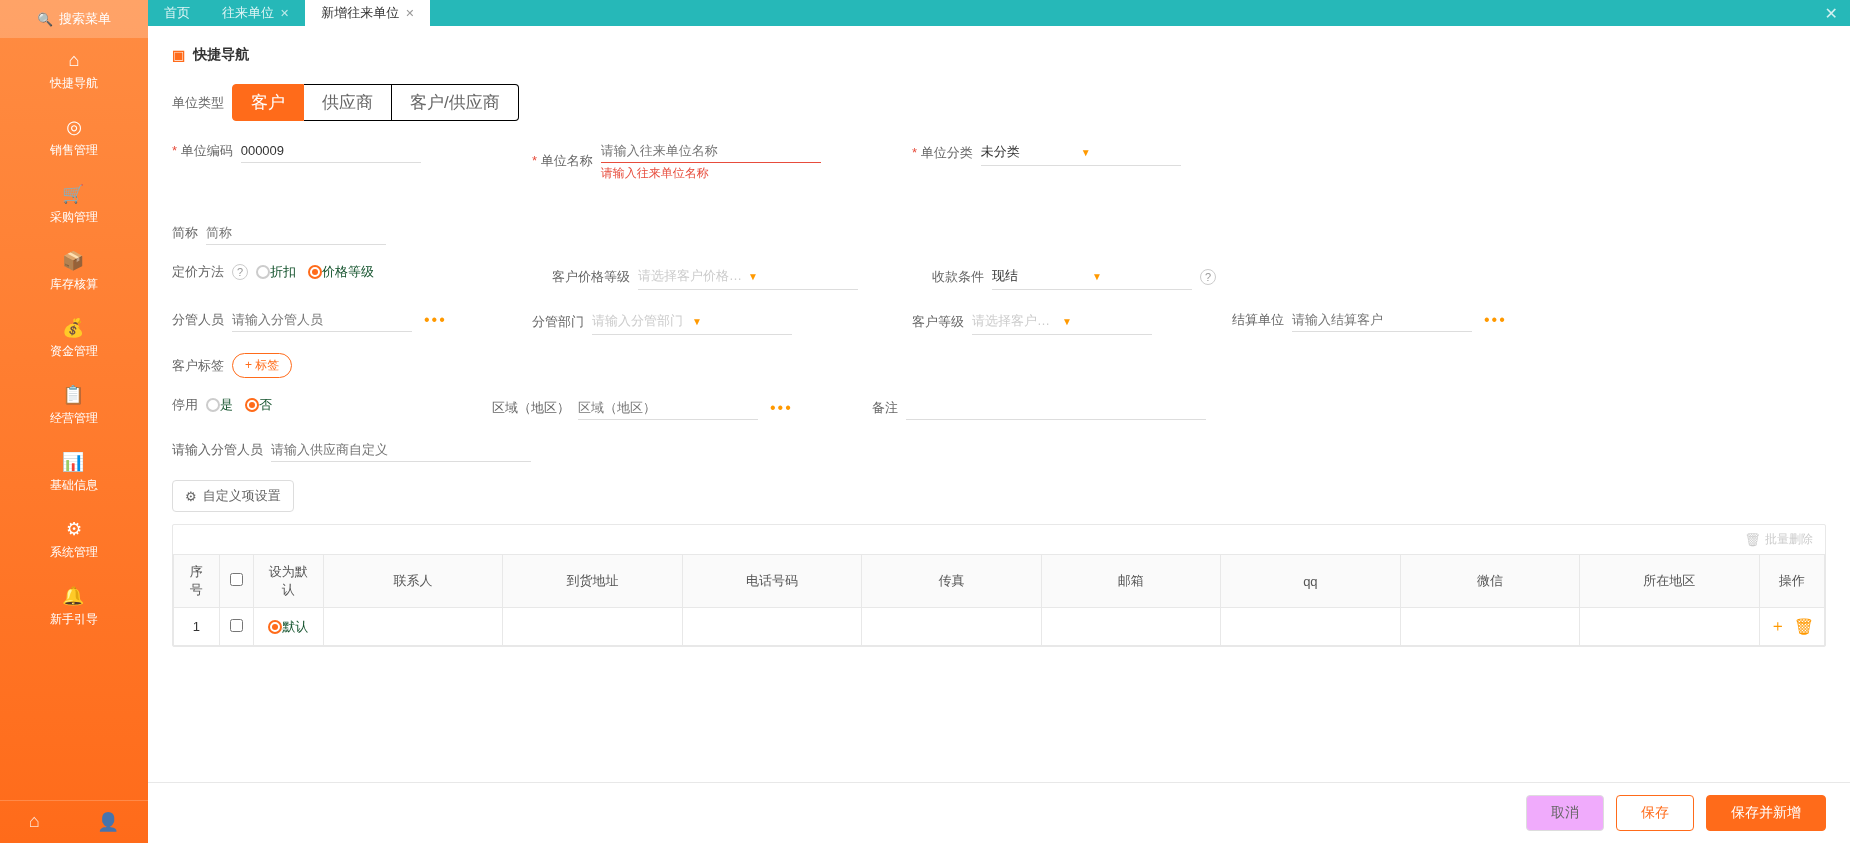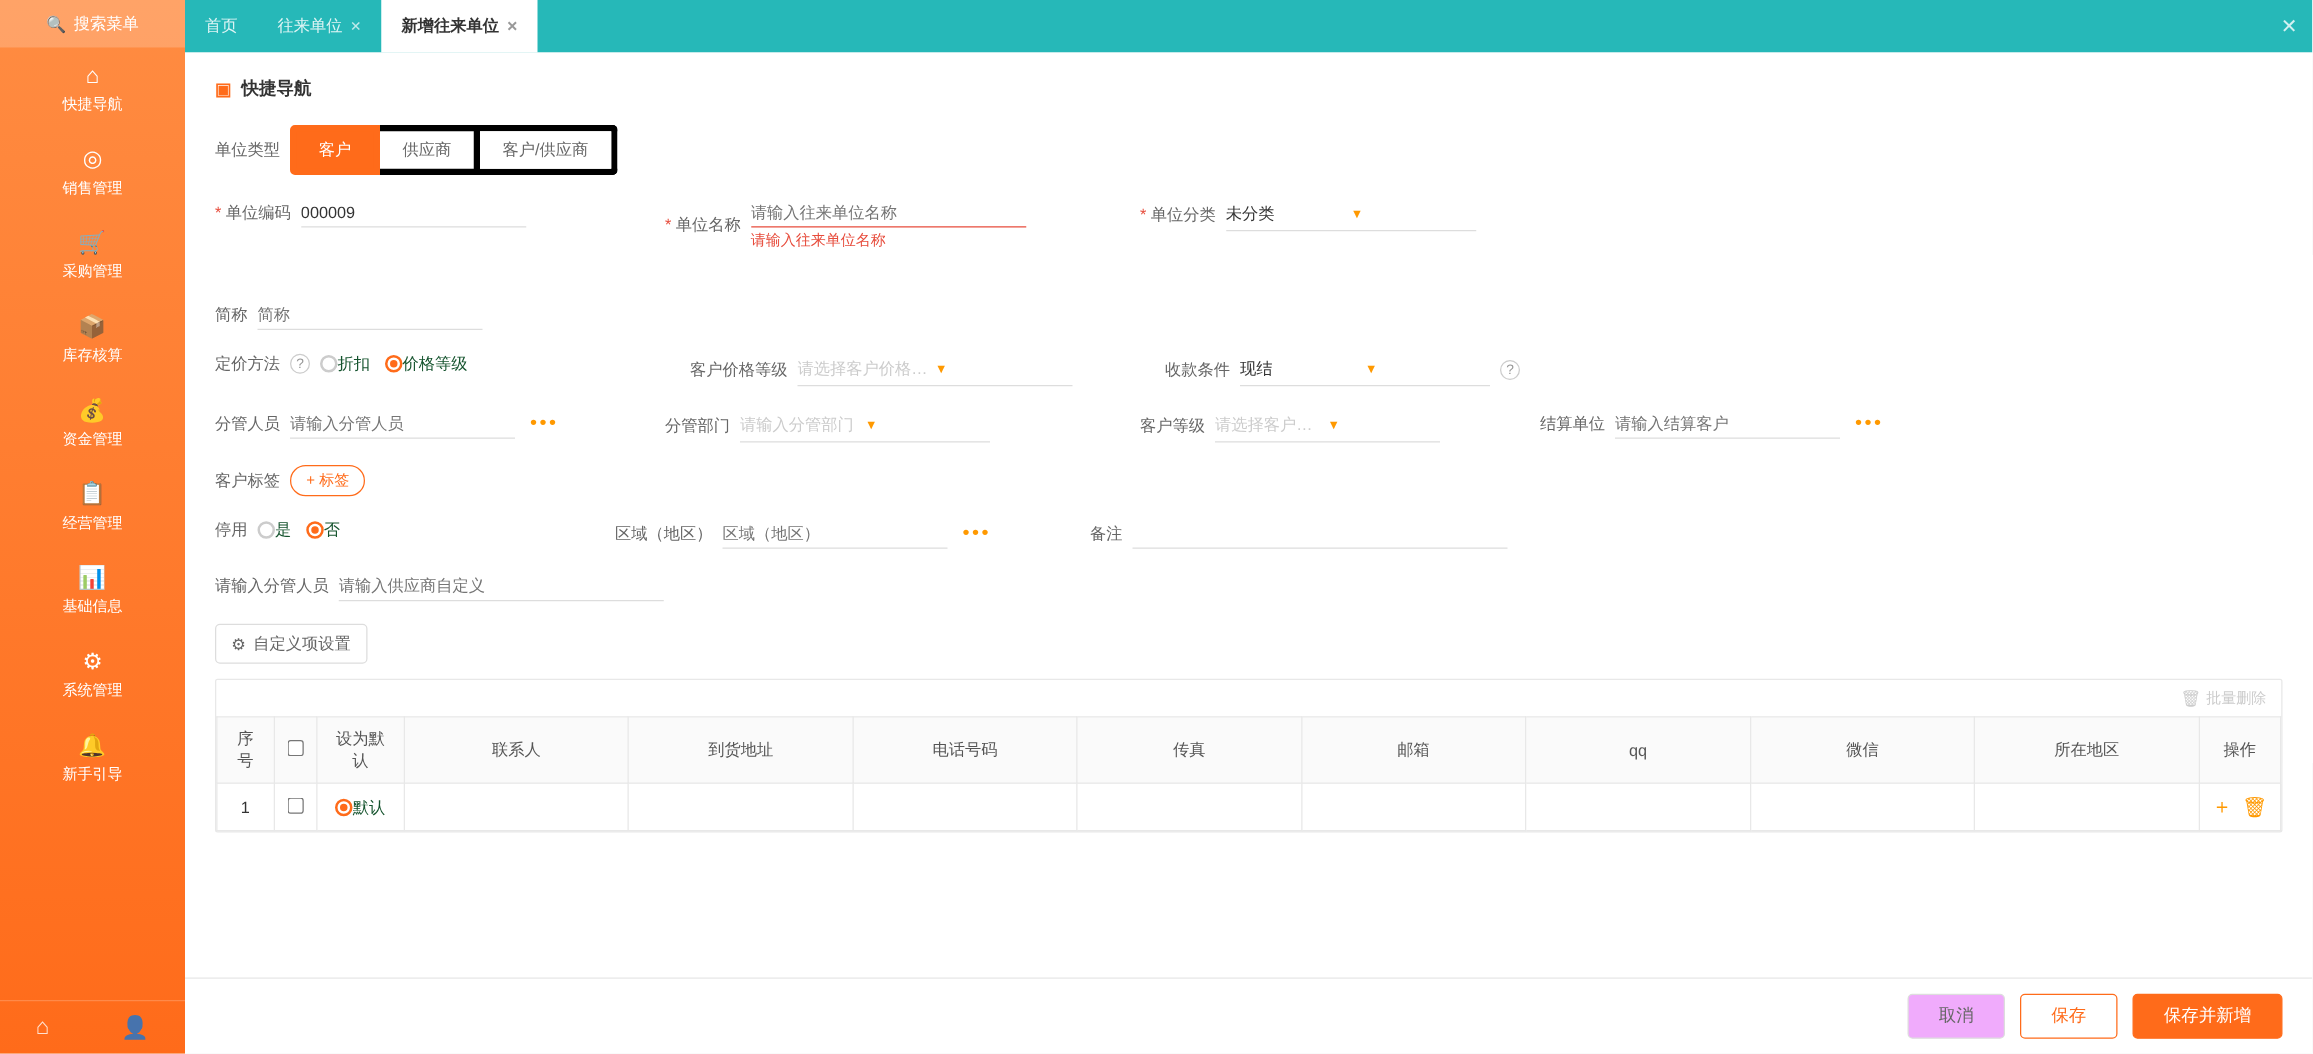--- a/index.html
+++ b/index.html
@@ -59,39 +59,39 @@
       display: flex;
       flex-direction: column;
       overflow: hidden;
     }
 
     
     .tab-bar {
       background: #26b8b8;
       display: flex;
       align-items: center;
-      height: 42px;
+      height: 26px;
       padding-left: 0;
       flex-shrink: 0;
     }
     .tab {
       height: 100%;
       display: flex;
       align-items: center;
       padding: 0 16px;
       color: rgba(255,255,255,0.85);
       cursor: pointer;
       font-size: 13px;
       gap: 6px;
       white-space: nowrap;
     }
     .tab.active {
       background: #fff;
       color: #333;
-      font-weight: 700;
+      font-weight: 400;
     }
     .tab .close-icon {
       font-size: 11px;
       color: rgba(255,255,255,0.7);
       cursor: pointer;
     }
     .tab.active .close-icon { color: #999; }
     .tab-bar-close {
       margin-left: auto;
       margin-right: 12px;
@@ -227,25 +227,25 @@
       background: #ff6b1a;
     }
 
     
     .type-btn-group {
       display: flex;
       gap: 0;
     }
     .type-btn {
       padding: 6px 18px;
-      border: 5px solid #000000;
+      border: 1px solid #000000;
       background: #fff;
       color: #666;
       cursor: pointer;
-      font-size: 13px;
+      font-size: 17px;
     }
     .type-btn:first-child { border-radius: 4px 0 0 4px; }
     .type-btn:last-child { border-radius: 0 4px 4px 0; border-left: none; }
     .type-btn:nth-child(2) { border-left: none; }
     .type-btn.active {
       background: #ff6b1a;
       color: #fff;
       border-color: #ff6b1a;
     }
 

